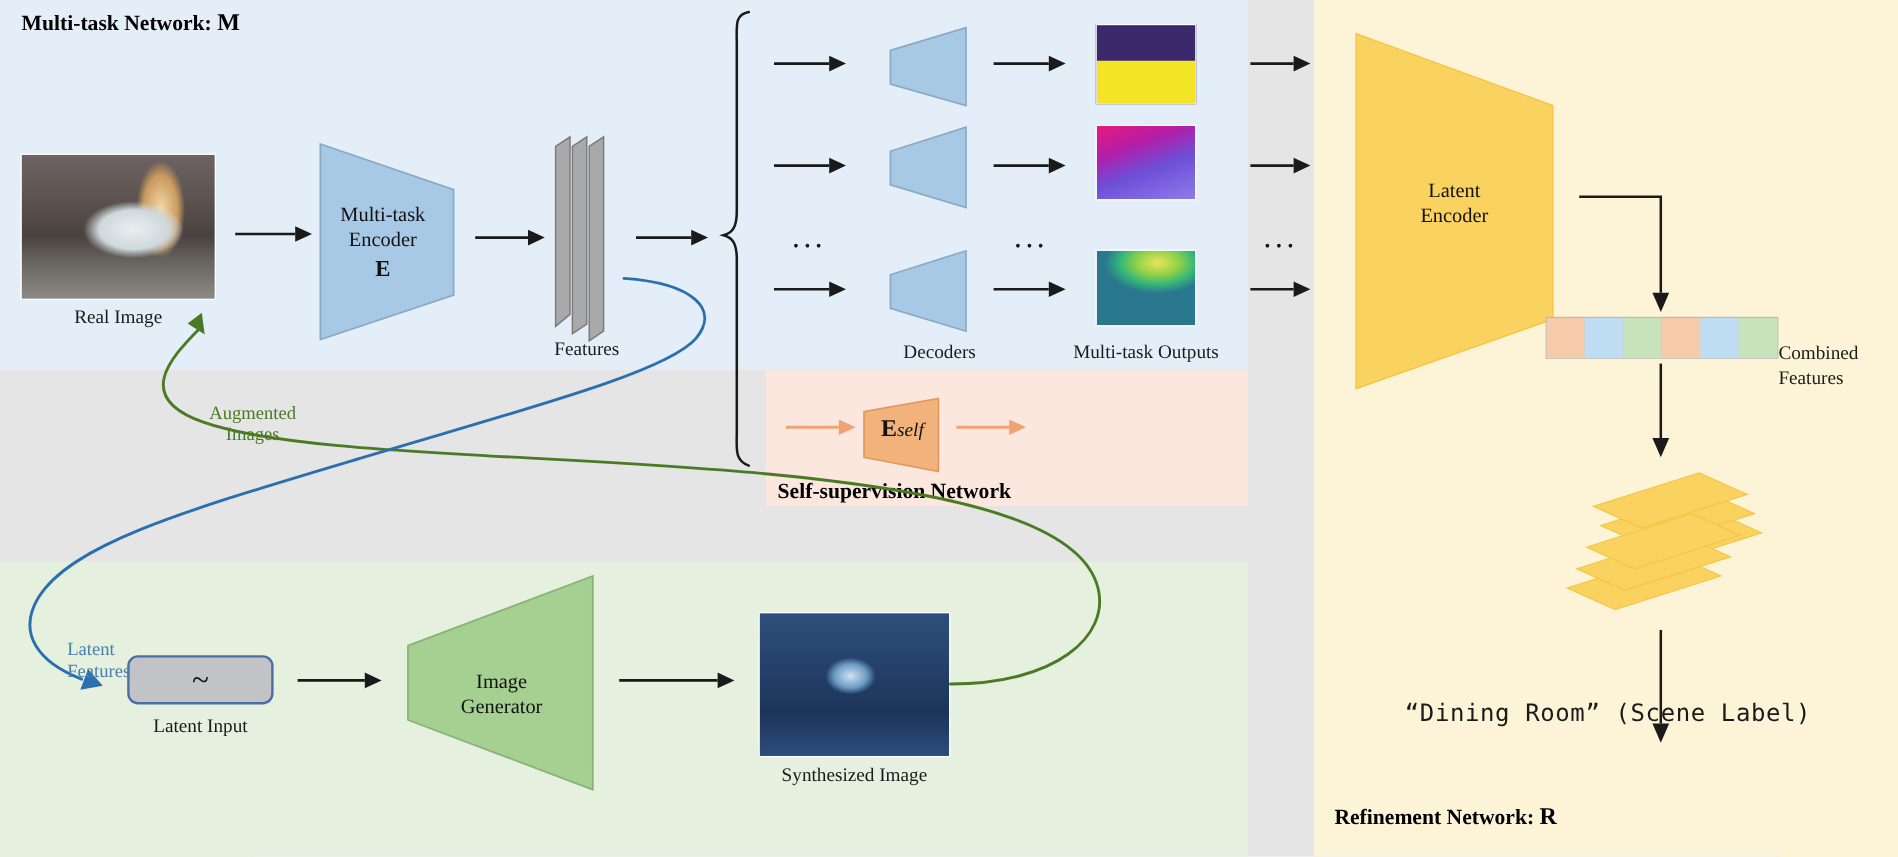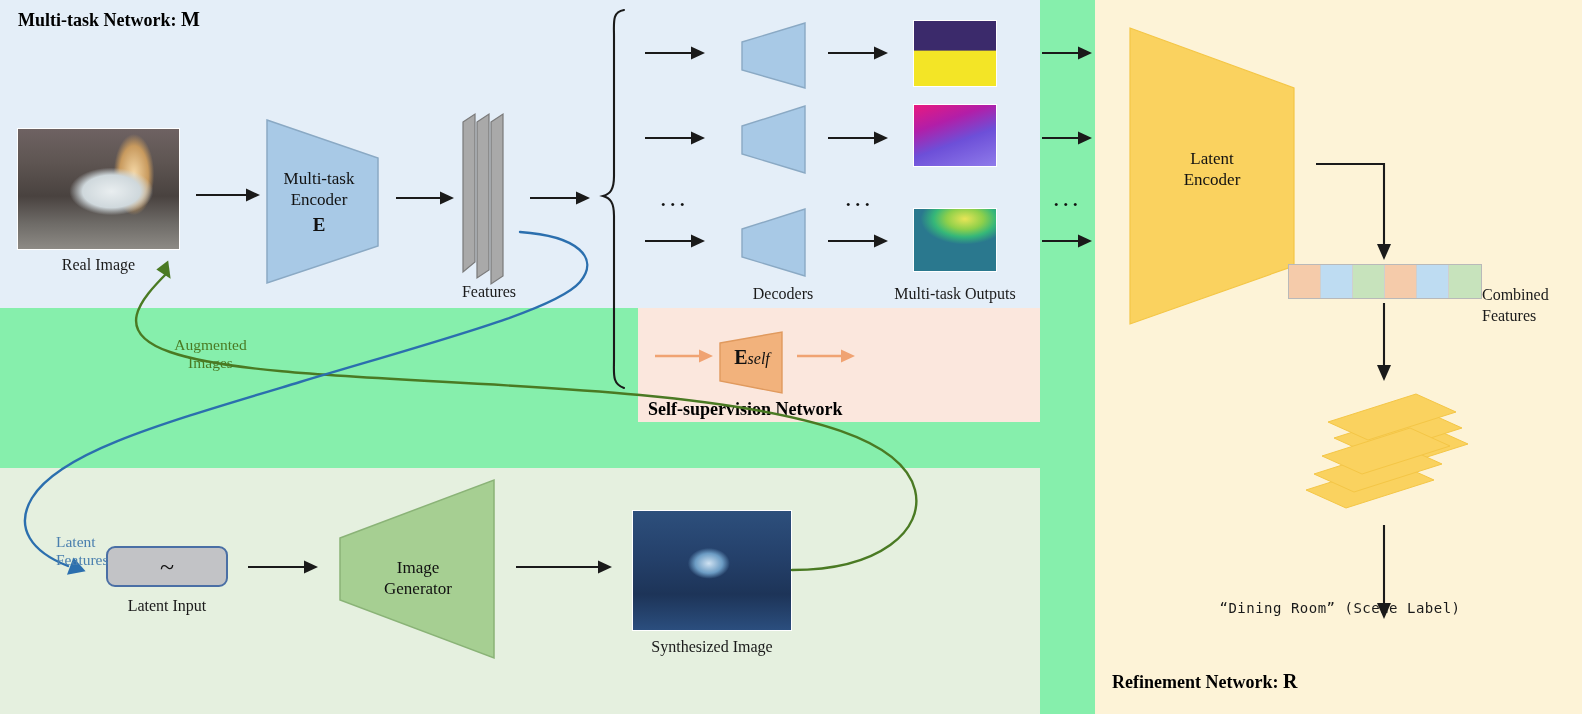--- a/index.html
+++ b/index.html
@@ -1,17 +1,17 @@
 <!DOCTYPE html>
 <html><head>
 <meta charset="utf-8">
 <style>
   html,body{margin:0;padding:0;background:#fff;}
   body{width:1582px;height:714px;font-family:"Liberation Serif",serif;}
-  #stage{position:relative;width:1582px;height:714px;overflow:hidden;background:#86efac;}
+  #stage{position:relative;width:1582px;height:714px;overflow:hidden;background:#e5e5e5;}
 
   .panel{position:absolute;}
   #panel-multitask{left:0;top:0;width:1040px;height:308px;background:#e4eef8;}
   #panel-selfsup{left:638px;top:308px;width:402px;height:114px;background:#fbe7dd;}
   #panel-imagegen{left:0;top:468px;width:1040px;height:246px;background:#e5f0df;}
   #panel-refine{left:1095px;top:0;width:487px;height:714px;background:#fdf3d7;}
 
   .panel-title{position:absolute;font-weight:bold;font-size:18px;color:#000;white-space:nowrap;
                font-family:"Liberation Serif",serif;}
   .panel-title .bigsym{font-size:20px;}
@@ -282,15 +282,15 @@
     <polygon points="6,98 94,70 134,88 46,116" fill="#fad25f" stroke="#f4c646" stroke-width="1"></polygon>
     <polygon points="14,82 102,54 142,72 54,100" fill="#fad25f" stroke="#f4c646" stroke-width="1"></polygon>
     <polygon points="22,64 110,36 150,54 62,82" fill="#fad25f" stroke="#f4c646" stroke-width="1"></polygon>
   </svg>
 
   <svg class="shape" style="left:1375px;top:525px;" width="20" height="96">
     <line x1="9" y1="0" x2="9" y2="78" stroke="#1a1a1a" stroke-width="2.1"></line>
     <polygon points="2,78 16,78 9,94" fill="#1a1a1a"></polygon>
   </svg>
 
-  <div class="lbl mono" style="left:1110px;top:600px;width:460px;font-size:14px;letter-spacing:0.5px;">“Dining Room” (Scene Label)</div>
+  <div class="lbl mono" style="left:1110px;top:583px;width:460px;font-size:20px;letter-spacing:0.5px;">“Dining Room” (Scene Label)</div>
 
 </div>
 
 </body></html>

